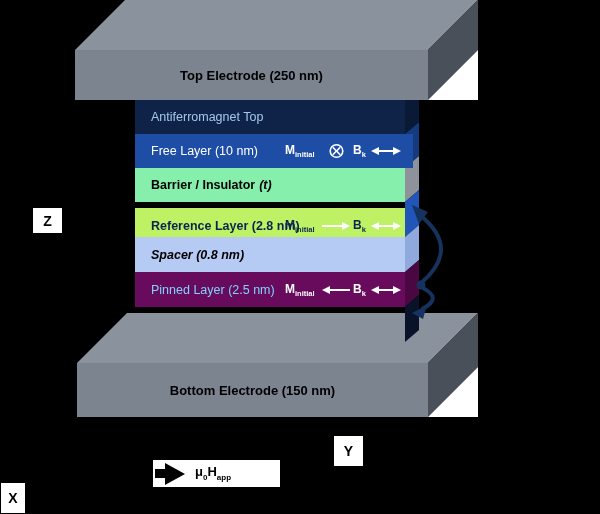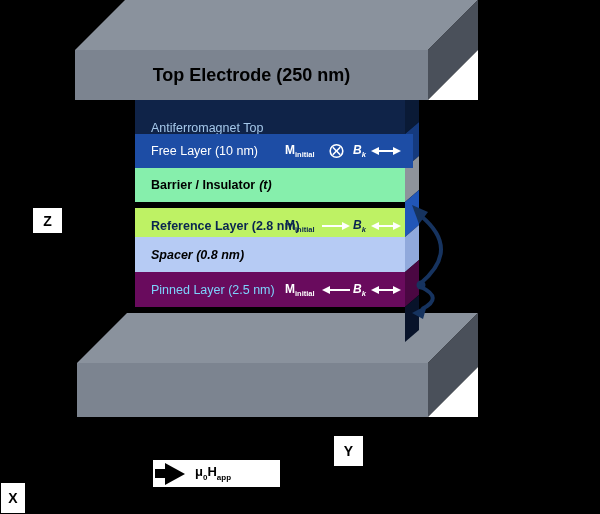--- a/index.html
+++ b/index.html
@@ -1,47 +1,47 @@
 <!DOCTYPE html>
 <html><head>
 <meta charset="utf-8">
 <style>
   html,body{margin:0;padding:0;background:#000;}
   .stage{position:relative;width:600px;height:514px;background:#000;overflow:hidden;
          font-family:"Liberation Sans", sans-serif;}
   svg.canvas{position:absolute;left:0;top:0;}
   
   .elec-label{position:absolute;display:flex;align-items:center;justify-content:center;
-              font-weight:bold;font-size:18px;color:#000;}
+              font-weight:bold;font-size:13px;color:#000;}
   .elec-top{left:75px;top:50px;width:353px;height:50px;}
   .elec-bottom{left:77px;top:363px;width:351px;height:54px;}
   
   .layer{position:absolute;left:135px;width:270px;}
   .l-label{position:absolute;left:16px;top:50%;transform:translateY(-50%);
            font-size:12.5px;white-space:nowrap;}
   .l-aftop   {top:100px;height:34px;background:#0f2348;}
   .l-free    {top:134px;height:34px;background:#1d4da5;padding-left:8px;}
   .l-barrier {top:168px;height:34px;background:#86efac;}
   .l-ref     {top:208px;height:35px;background:#bef264;}
   .l-spacer  {top:237px;height:35px;background:#b6cbf4;font-style:italic;}
   .l-pinned  {top:272px;height:35px;background:#690b5d;}
   .l-afbot   {top:307px;height:35px;background:#0c1c39;}
-  .txt-af{color:#a5c8ea;margin-top:11px;}
+  .txt-af{color:#a5c8ea;}
   .txt-white{color:#ffffff;}
   .txt-black{color:#000;font-weight:bold;}
   .txt-navy{color:#0a2550;font-weight:bold;}
   .txt-pink{color:#7dd3fc;}
   .suffix-italic{font-style:italic;margin-left:4px;}
   
   .ann-item{position:absolute;top:50%;transform:translateY(-50%);font-weight:bold;
             font-size:12px;white-space:nowrap;line-height:1;}
   .ann-item sub{font-size:7.5px;font-weight:bold;}
   .ann-m{left:150px;}
   .ann-sym{left:186px;width:30px;display:flex;justify-content:center;align-items:center;}
-  .ann-b{left:218px;font-style:italic;}
+  .ann-b{left:218px;}
   .ann-dbl{left:236px;width:30px;display:flex;align-items:center;}
   
   .axis-box{position:absolute;background:#fff;color:#000;font-weight:bold;font-size:14px;
             display:flex;align-items:center;justify-content:center;}
   .axis-z{left:33px;top:208px;width:29px;height:25px;}
   .axis-y{left:334px;top:436px;width:29px;height:30px;}
   .axis-x{left:1px;top:483px;width:24px;height:30px;}
   
   .h-box{position:absolute;left:153px;top:460px;width:127px;height:27px;background:#fff;
          display:flex;align-items:center;}
@@ -85,20 +85,21 @@
 
     <g>
       <polygon points="75,50 125,0 478,0 428,50" fill="#8a929d"></polygon>
       <polygon points="428,50 478,0 478,50 428,100" fill="#4a505a"></polygon>
       <polygon points="75,50 428,50 428,100 75,100" fill="#7c8490"></polygon>
       <polygon points="428,100 478,50 478,100" fill="#ffffff"></polygon>
     </g>
   </svg>
 
   <div class="elec-label elec-top">Top Electrode (250 nm)</div>
+  <div class="elec-label elec-bottom">Bottom Electrode (150 nm)</div>
 
   <div class="layer l-aftop">
     <span class="l-label txt-af">Antiferromagnet Top</span>
   </div>
 
   <div class="layer l-free">
     <span class="l-label txt-white">Free Layer (10 nm)</span>
     <span class="ann-item ann-m txt-white"><span>M</span><sub>initial</sub></span>
     <span class="ann-item ann-sym">
       <svg width="15" height="15" viewBox="0 0 15 15">

